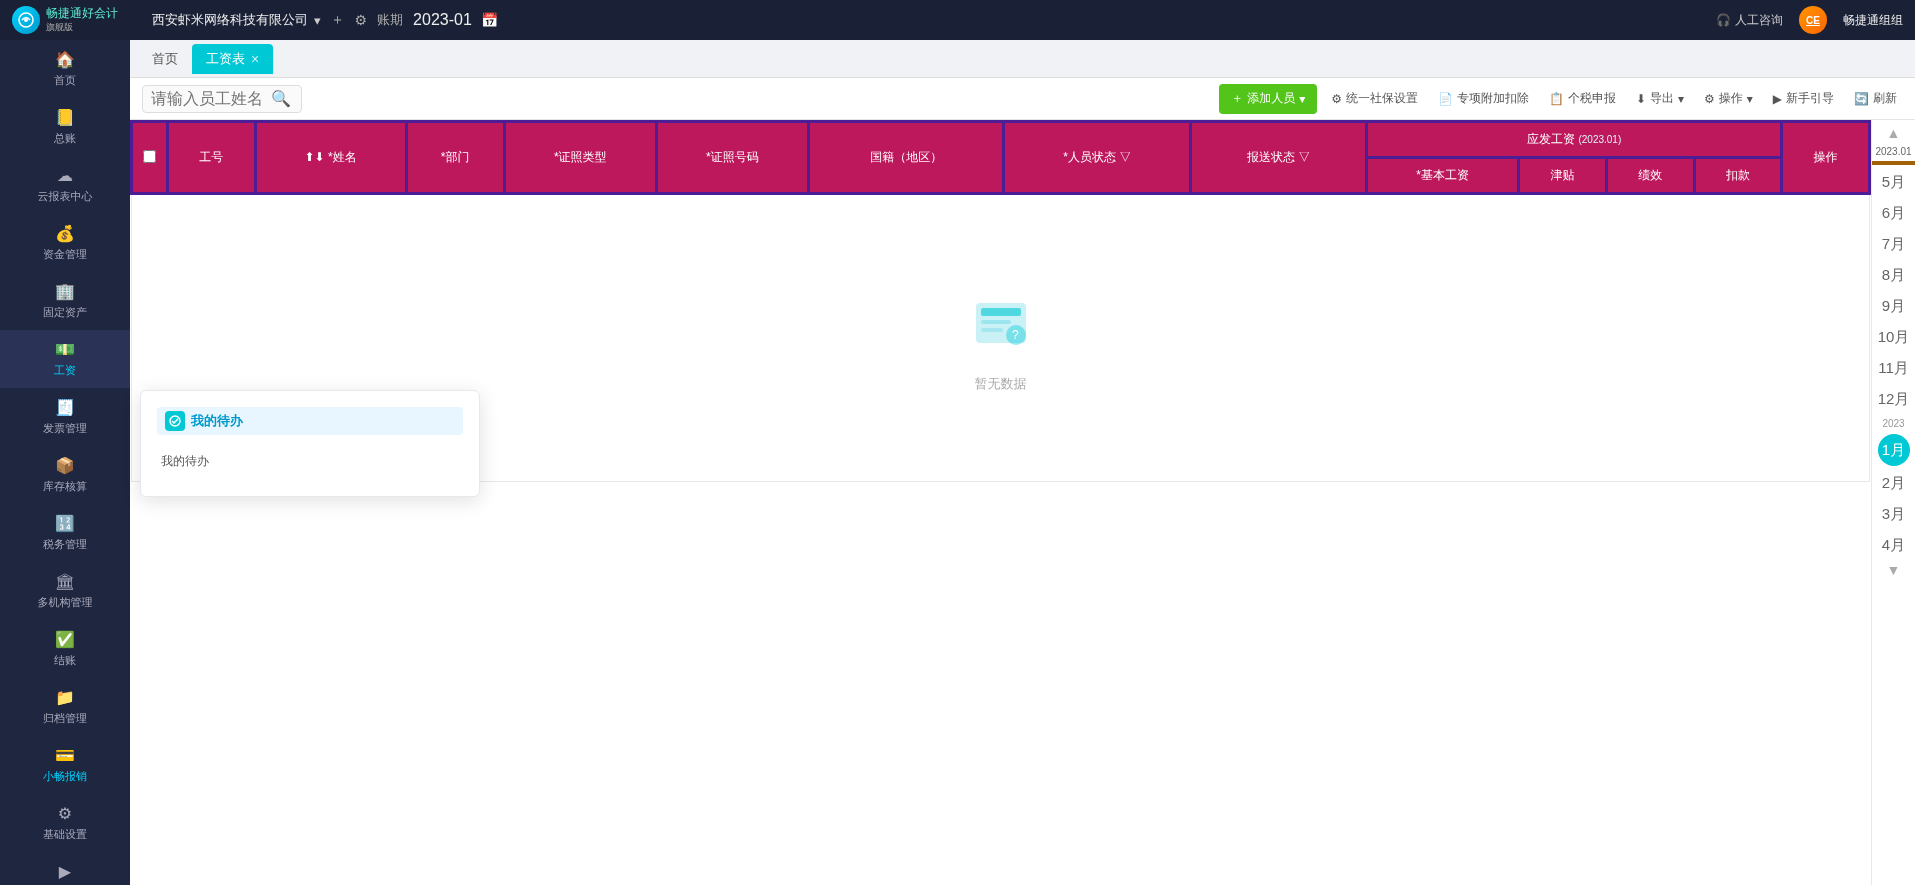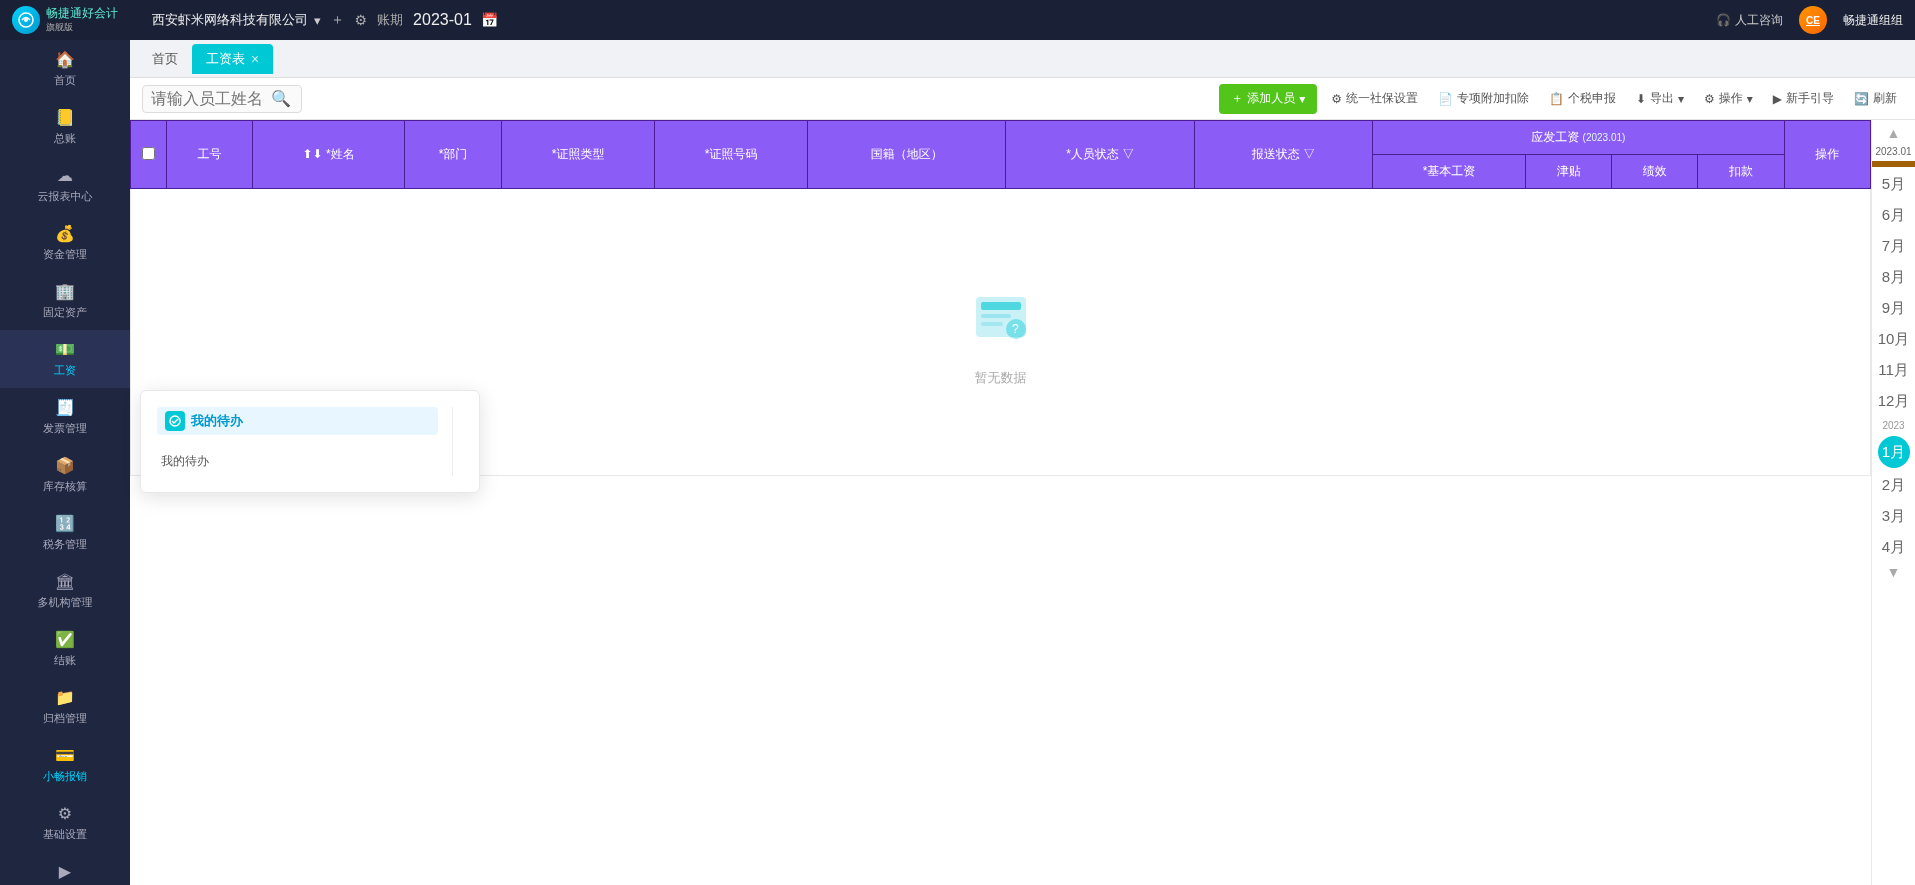--- a/index.html
+++ b/index.html
@@ -215,24 +215,24 @@
       flex: 1;
       overflow: auto;
       background: #fff;
     }
     table {
       width: 100%;
       border-collapse: collapse;
       font-size: 12px;
     }
     thead tr th {
-      background: #8b5cf6;
+      background: #be185d;
       color: white;
       padding: 8px 6px;
-      border: 1px solid #4c1d95;
+      border: 3px solid #4c1d95;
       white-space: nowrap;
       text-align: center;
       font-weight: normal;
     }
     tbody tr td {
       padding: 8px 6px;
       border: 1px solid #e8e8e8;
       text-align: center;
       color: #333;
     }
@@ -264,21 +264,21 @@
       align-items: center;
       overflow-y: auto;
       flex-shrink: 0;
       padding: 4px 0;
     }
     .timeline-header {
       font-size: 10px;
       color: #666;
       text-align: center;
       padding: 4px 2px;
-      border-bottom: 6px solid #a16207;
+      border-bottom: 4px solid #a16207;
       width: 100%;
       margin-bottom: 2px;
     }
     .timeline-item {
       width: 36px;
       text-align: center;
       padding: 5px 2px;
       font-size: 15px;
       color: #666;
       cursor: pointer;
@@ -322,20 +322,21 @@
       border: 1px solid #e8e8e8;
       border-radius: 6px;
       box-shadow: 0 4px 20px rgba(0,0,0,0.12);
       width: 340px;
       z-index: 1000;
       padding: 16px;
     }
     .dropdown-section {
       display: flex;
       gap: 4px;
+      flex-direction: column;
     }
     .dropdown-col {
       flex: 1;
     }
     .dropdown-col-title {
       display: flex;
       align-items: center;
       gap: 6px;
       font-size: 13px;
       font-weight: bold;

